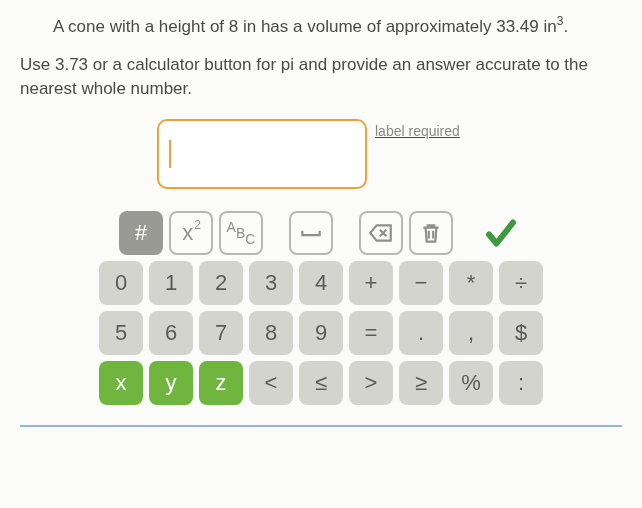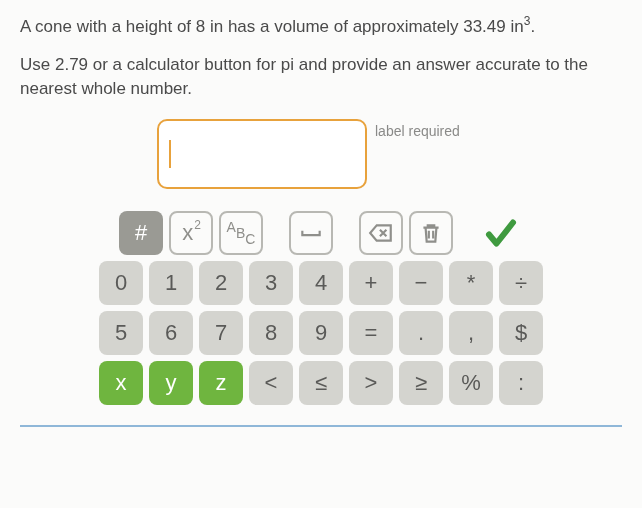--- a/index.html
+++ b/index.html
@@ -4,25 +4,25 @@
 <style>
   * { box-sizing: border-box; margin: 0; padding: 0; }
   body {
     font-family: Arial, Helvetica, sans-serif;
     background: #fbfbfa;
     width: 642px;
     height: 508px;
     padding: 12px 20px 0 20px;
     color: #4a4a4a;
   }
-  .question { font-size: 17px; line-height: 1.5; margin-bottom: 14px; }
+  .question { font-size: 17px; line-height: 1.5; margin-bottom: 14px; margin-left: 33px; }
   .question p { margin-bottom: 2px; }
   .sup { font-size: 12px; vertical-align: super; }
   .instruct { font-size: 17px; line-height: 1.4; margin-bottom: 18px; }
-  .answer-row { display: flex; justify-content: center; align-items: flex-start; gap: 8px; margin-bottom: 22px; }
+  .answer-row { display: flex; justify-content: center; align-items: flex-start; gap: 8px; margin-bottom: 22px; text-decoration: underline; }
   .answer-box {
     width: 210px; height: 70px;
     border: 2px solid #e8a23c;
     border-radius: 10px;
     background: #fff;
     position: relative;
     display: flex; align-items: center;
     padding-left: 10px;
   }
   .cursor {
@@ -75,21 +75,21 @@
 </style>
 </head>
 <body>
 
 <div class="question">
   <p>
     <span>A cone with a height of 8 in has a volume of approximately 33.49 in</span><span class="sup">3</span><span>.</span>
   </p>
 </div>
 
-<div class="instruct">Use 2.79 or a calculator button for pi and provide an answer accurate to the nearest whole number.</div>
+<div class="instruct">Use 3.73 or a calculator button for pi and provide an answer accurate to the nearest whole number.</div>
 
 <div class="answer-row">
   <div class="answer-box">
     <div class="cursor"></div>
   </div>
   <div class="label-req">label required</div>
 </div>
 
 <div class="keypad">
 

